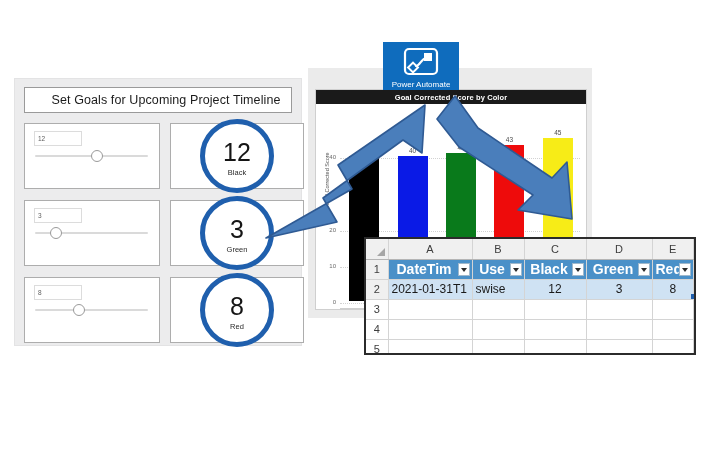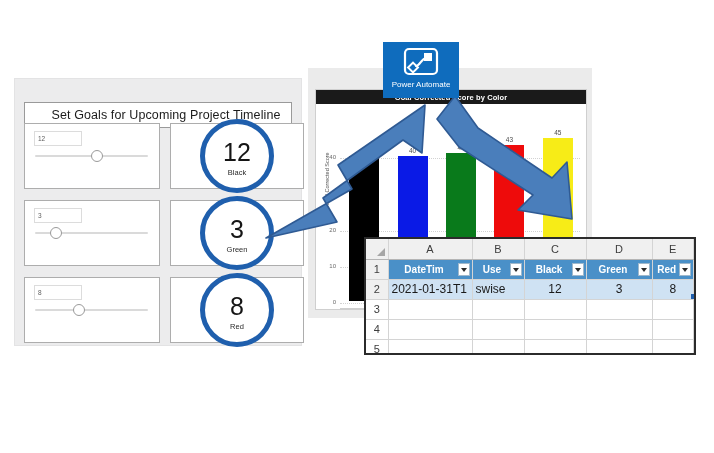--- a/index.html
+++ b/index.html
@@ -22,21 +22,21 @@
     top: 78px;
     width: 288px;
     height: 268px;
     background: #ececed;
     border: 1px solid #e3e3e4;
     box-sizing: border-box;
   }
   #app-title-box {
     position: absolute;
     left: 9px;
-    top: 23px;
+    top: 8px;
     width: 268px;
     height: 26px;
     background: #ffffff;
     border: 1px solid #9a9a9a;
     box-sizing: border-box;
     display: flex;
     align-items: center;
     justify-content: center;
     padding-left: 16px;
   }
@@ -215,21 +215,21 @@
     height: 1px;
     background: #cfcfcf;
   }
 
   
   #power-automate-badge {
     position: absolute;
     left: 383px;
     top: 42px;
     width: 76px;
-    height: 56px;
+    height: 48px;
     background: #0f6cbd;
     z-index: 20;
     display: flex;
     flex-direction: column;
     align-items: center;
     justify-content: flex-start;
     padding-top: 4px;
     box-sizing: border-box;
   }
   #power-automate-badge .pa-label {
@@ -306,21 +306,21 @@
     color: #3d3d3d;
     text-align: center;
     font-size: 11px;
     width: 22px;
     border-right: 1px solid #b5b5b5;
   }
   .hdr-cell {
     background: #4a90c8;
     color: #ffffff;
     font-weight: bold;
-    font-size: 10px;
+    font-size: 14px;
     position: relative;
     text-align: center;
   }
   .hdr-cell .hdr-txt {
     display: block;
     padding-right: 12px;
     overflow: hidden;
     white-space: nowrap;
   }
   .filter-btn {

